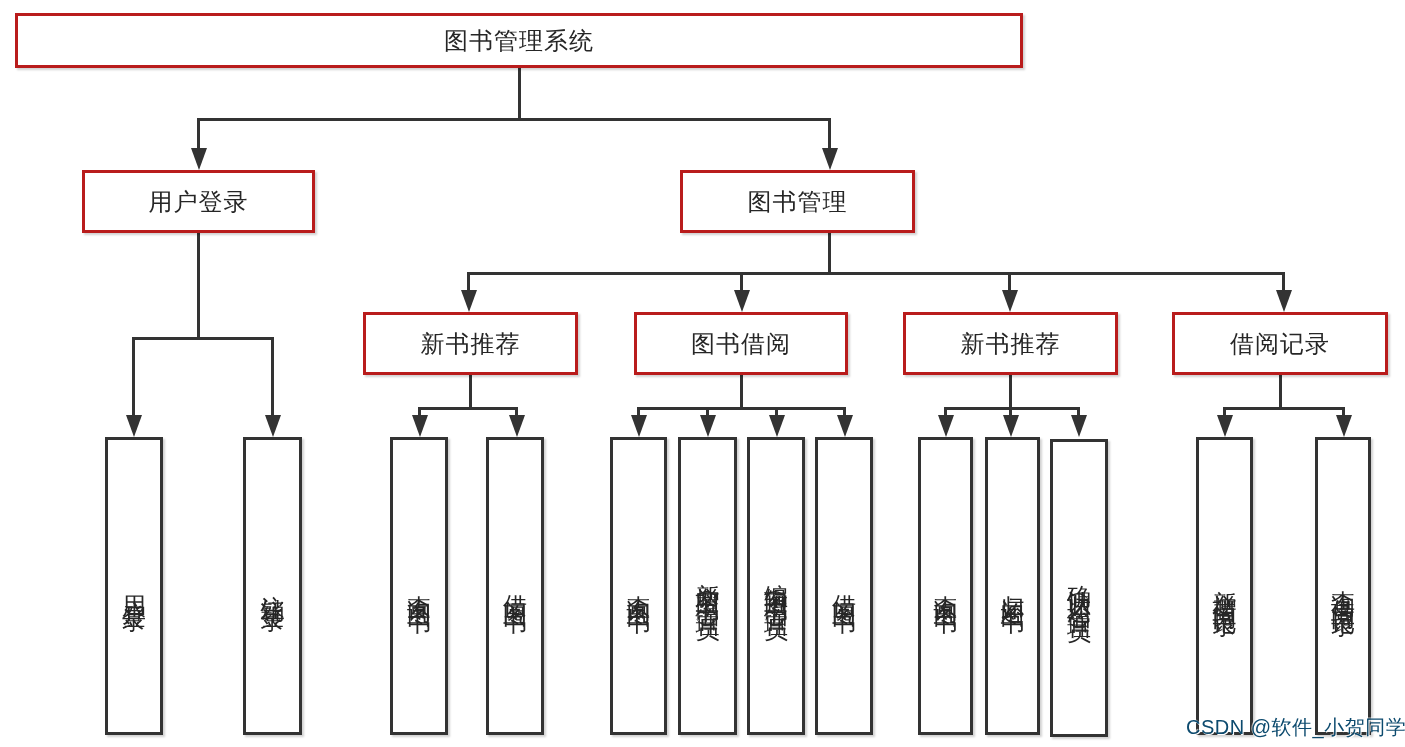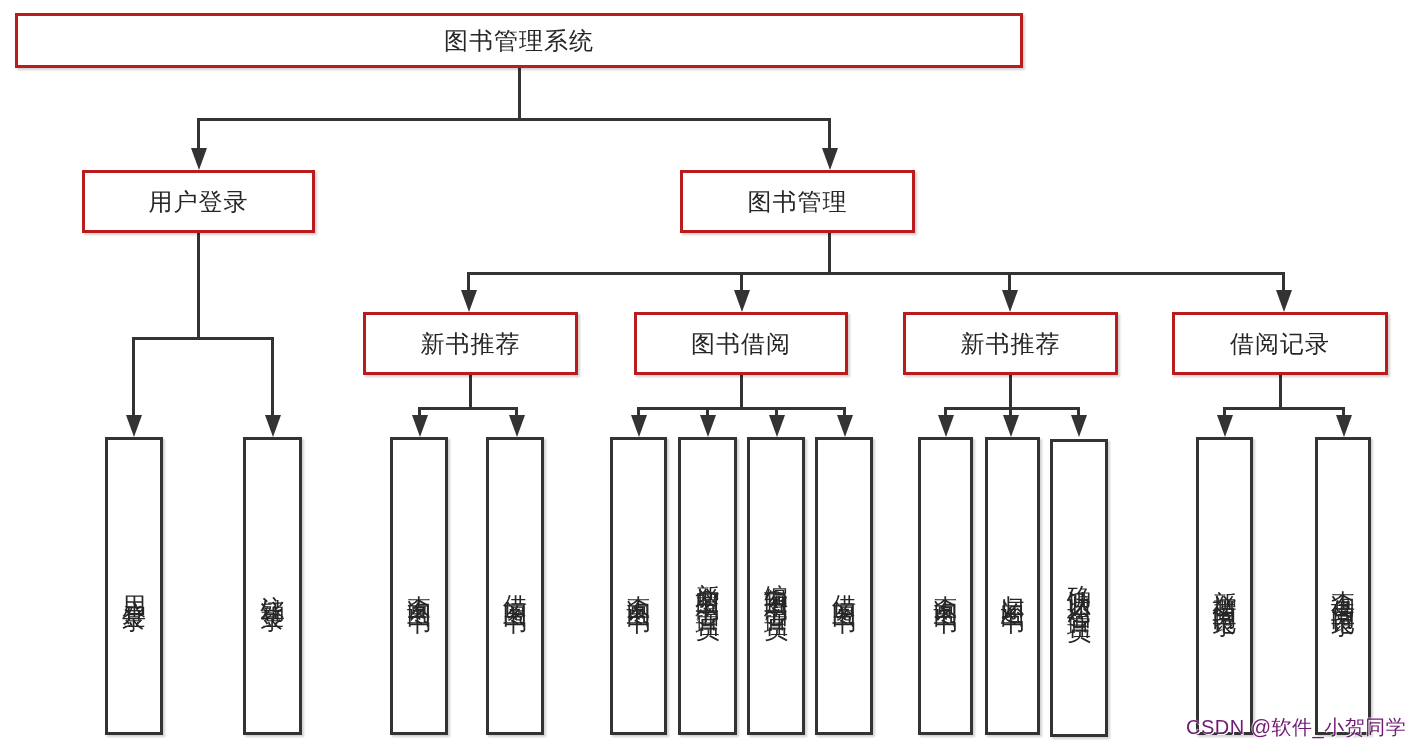--- a/index.html
+++ b/index.html
@@ -24,21 +24,21 @@
   .vline{position:absolute;width:3px;background:#333333;}
   .hline{position:absolute;height:3px;background:#333333;}
 
   
   .arrow{position:absolute;width:3px;background:#333333;}
   .arrow::after{content:'';position:absolute;left:50%;transform:translateX(-50%);
                 bottom:-22px;width:0;height:0;
                 border-left:8px solid transparent;border-right:8px solid transparent;
                 border-top:22px solid #333333;}
 
-  .watermark{position:absolute;left:1186px;top:714px;font-size:20px;color:#701a75;
+  .watermark{position:absolute;left:1186px;top:714px;font-size:20px;color:#0c4a6e;
              letter-spacing:0.5px;white-space:nowrap;
              text-shadow:1px 1px 0 #ffffff,-1px -1px 0 rgba(255,255,255,.6);}
 </style>
 </head>
 <body>
 
 <div class="stage">
 
   <div class="vline" style="left:518px;top:68px;height:53px;"></div>
   <div class="hline" style="left:197px;top:118px;width:634px;"></div>

